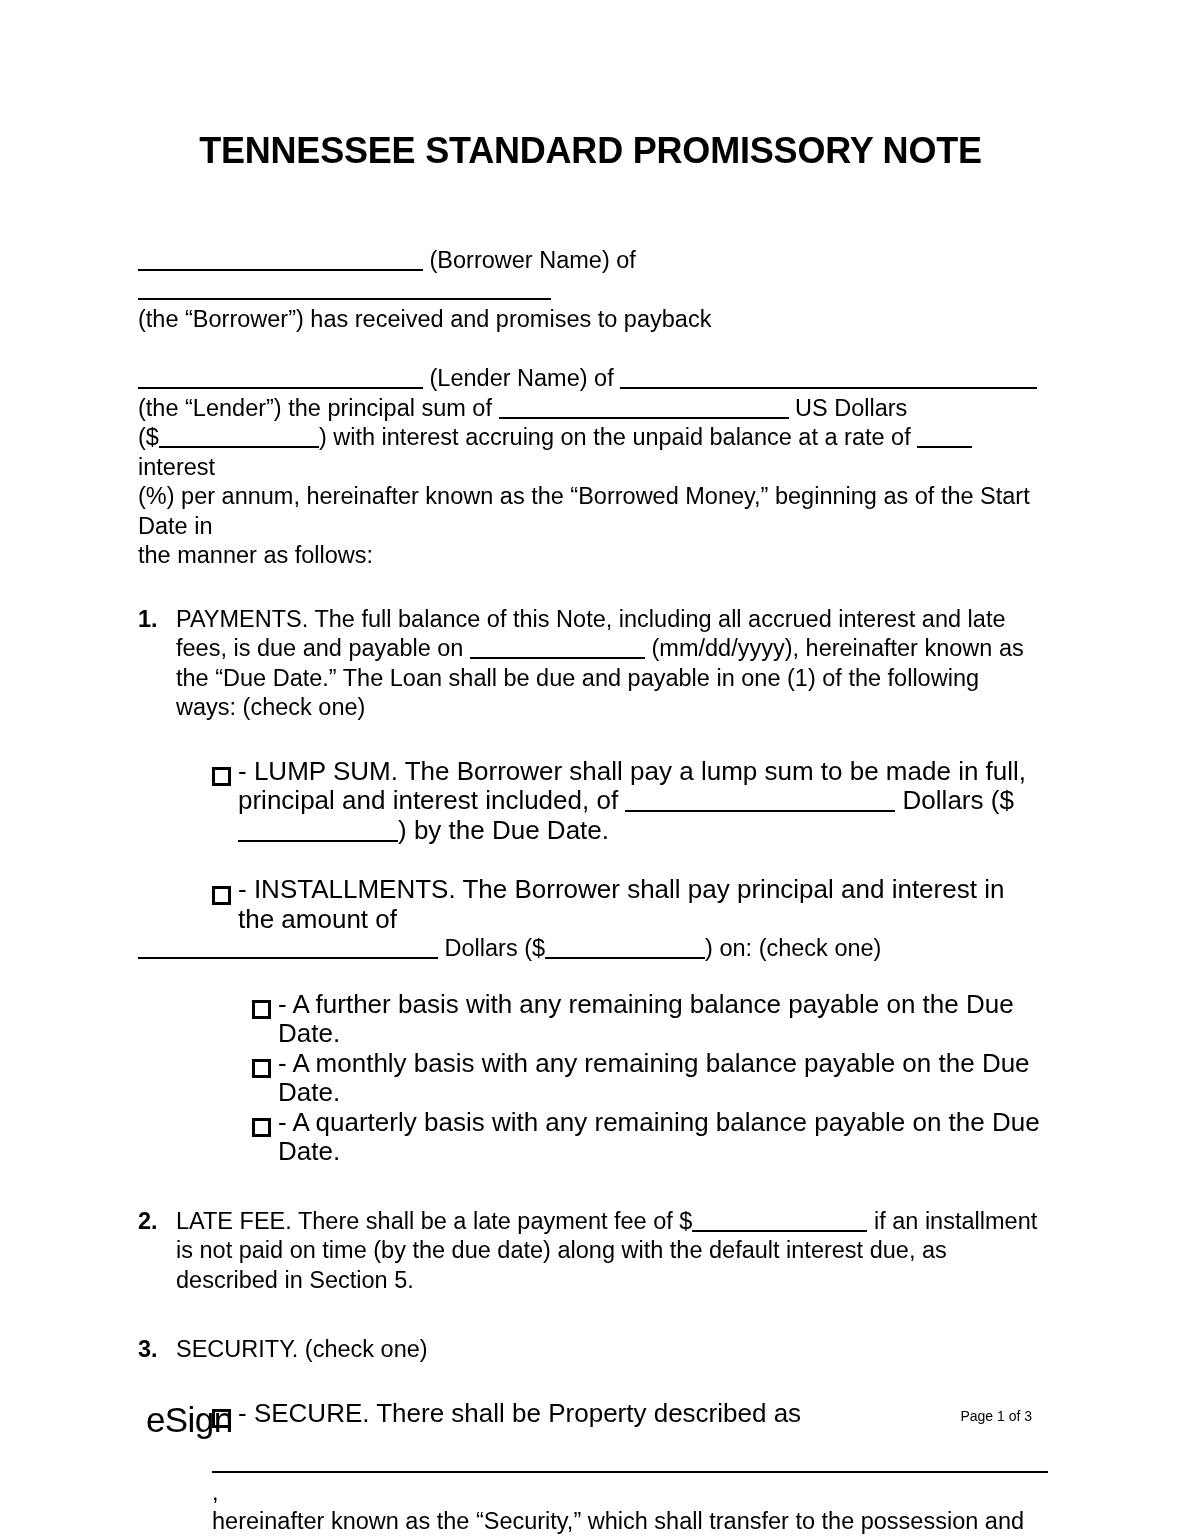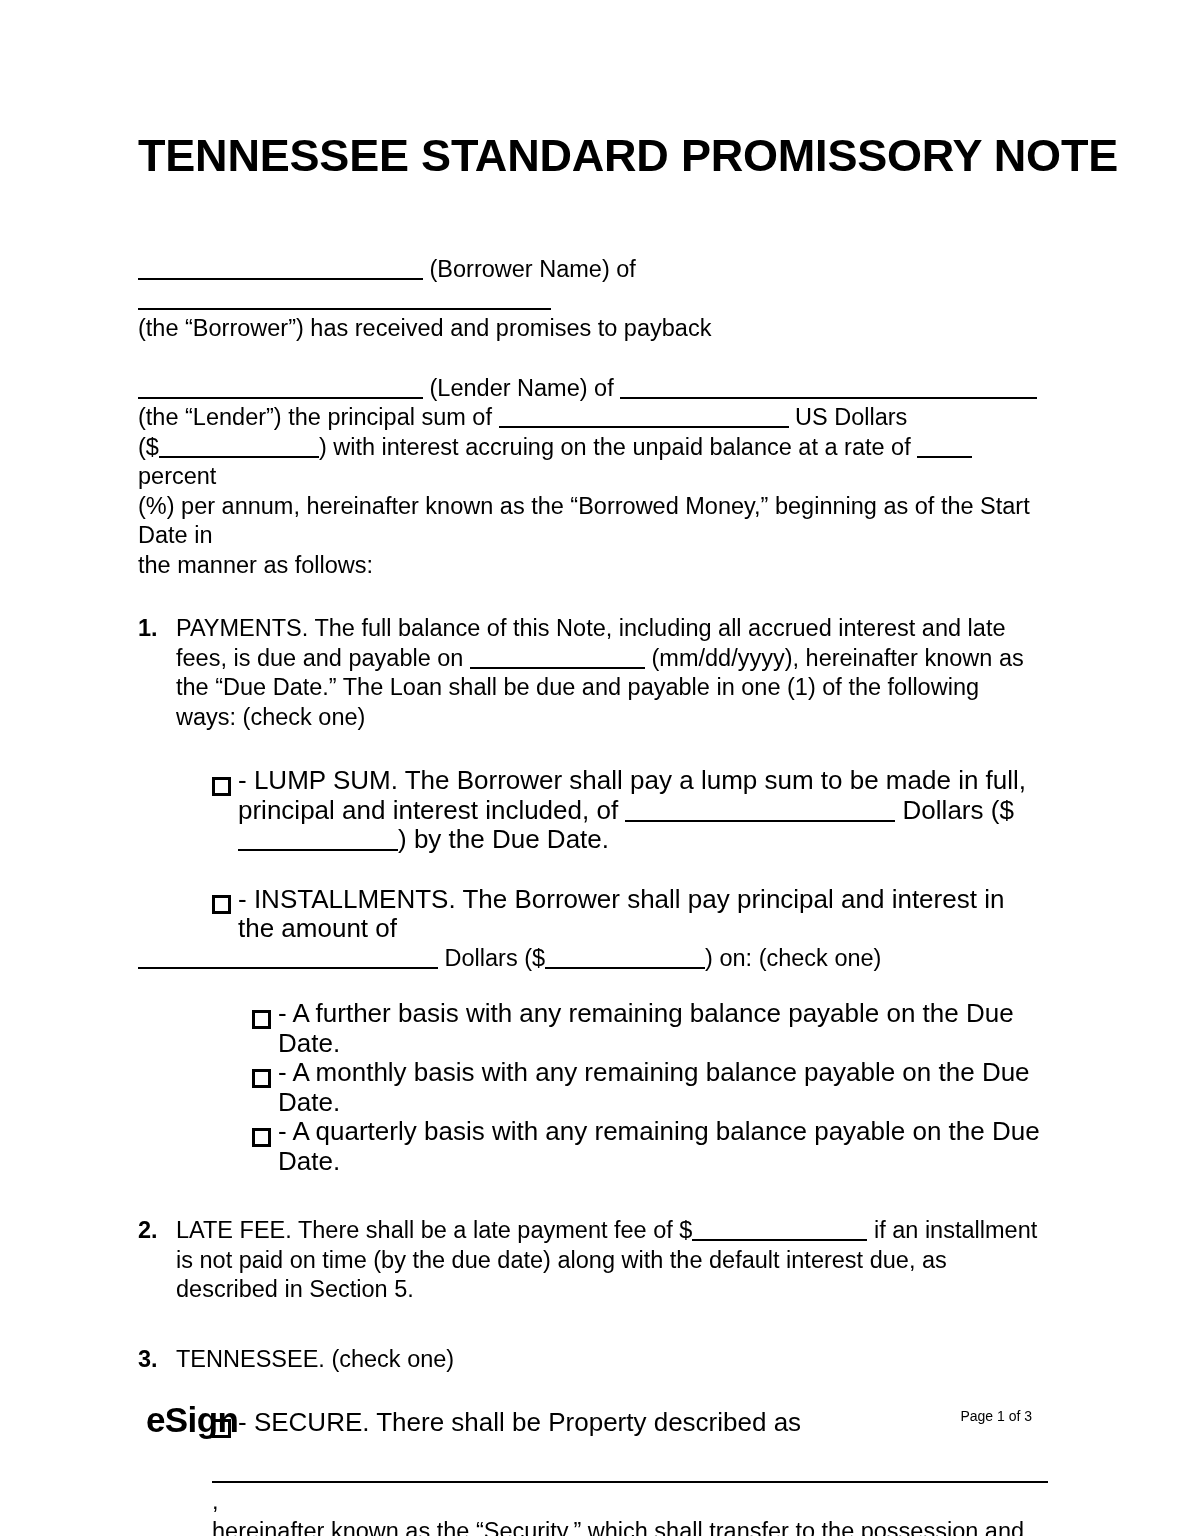--- a/index.html
+++ b/index.html
@@ -21,21 +21,21 @@
   .content {
     position: absolute;
     left: 138px;
     top: 0;
     width: 905px;
   }
 
   
   .doc-title {
     text-align: center;
-    font-size: 45px;
+    font-size: 36px;
     font-weight: bold;
     letter-spacing: -0.2px;
     margin-top: 132px;
     line-height: 1.05;
     white-space: nowrap;
   }
 
   
   .para {
     font-size: 23.5px;
@@ -127,21 +127,21 @@
     left: 138px;
     right: 138px;
     top: 1400px;
     height: 46px;
   }
   .brand {
     position: absolute;
     left: 8px;
     top: 0;
     font-size: 35px;
-    font-weight: bold;
+    font-weight: normal;
     letter-spacing: -0.6px;
   }
   .page-num {
     position: absolute;
     right: 17px;
     top: 8px;
     font-size: 14px;
   }
 </style>
 </head>
@@ -169,21 +169,21 @@
 
     <div class="para">
       <span class="blank w-285"></span>
       <span>(Lender Name) of</span>
       <span class="blank w-addr2"></span><br>
       <span>(the “Lender”) the principal sum of</span>
       <span class="blank w-290"></span>
       <span>US Dollars</span><br>
       <span>($</span><span class="blank w-160"></span><span>) with interest accruing on the unpaid balance at a rate of</span>
       <span class="blank w-55"></span>
-      <span>percent</span><br>
+      <span>interest</span><br>
       <span>(%) per annum, hereinafter known as the “Borrowed Money,” beginning as of the Start Date in</span><br>
       <span>the manner as follows:</span>
     </div>
 
     <div class="gap-34"></div>
 
     <div class="section">
       <span class="num">1.</span>
       <span class="b">PAYMENTS</span><span>. The full balance of this Note, including all accrued interest and late fees, is due and payable on</span>
       <span class="blank w-175"></span>
@@ -234,21 +234,21 @@
     <div class="section">
       <span class="num">2.</span>
       <span class="b">LATE FEE</span><span>. There shall be a late payment fee of $</span><span class="blank w-175"></span>
       <span>if an installment is not paid on time (by the due date) along with the default interest due, as described in Section 5.</span>
     </div>
 
     <div class="gap-40"></div>
 
     <div class="section">
       <span class="num">3.</span>
-      <span class="b">TENNESSEE</span><span>. (check one)</span>
+      <span class="b">SECURITY</span><span>. (check one)</span>
     </div>
 
     <div class="gap-34"></div>
 
     <div class="cb-row">
       <span class="box-wrap"><span class="checkbox"></span></span>
       <span class="cb-text"><span>- </span><span class="b">SECURE</span><span>. There shall be Property described as</span></span>
     </div>
 
     <div class="gap-20"></div>

